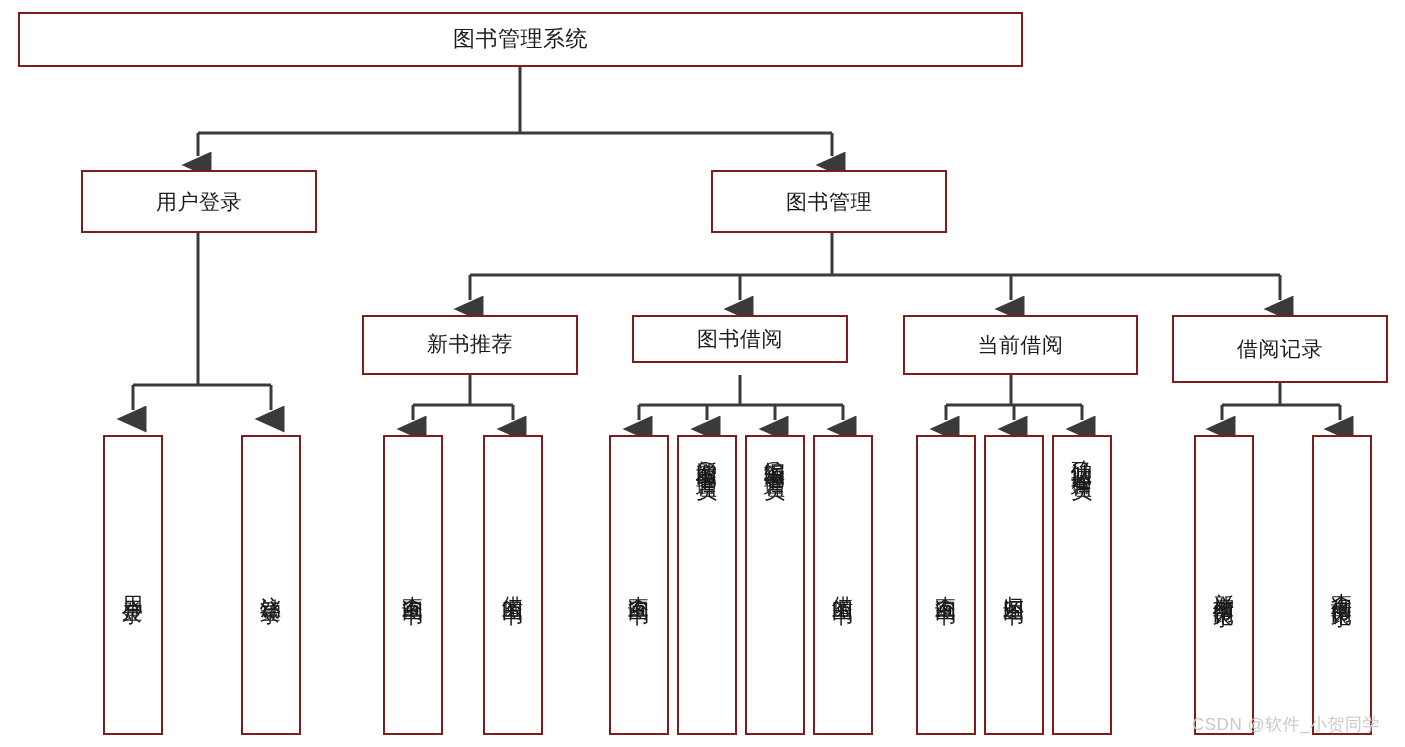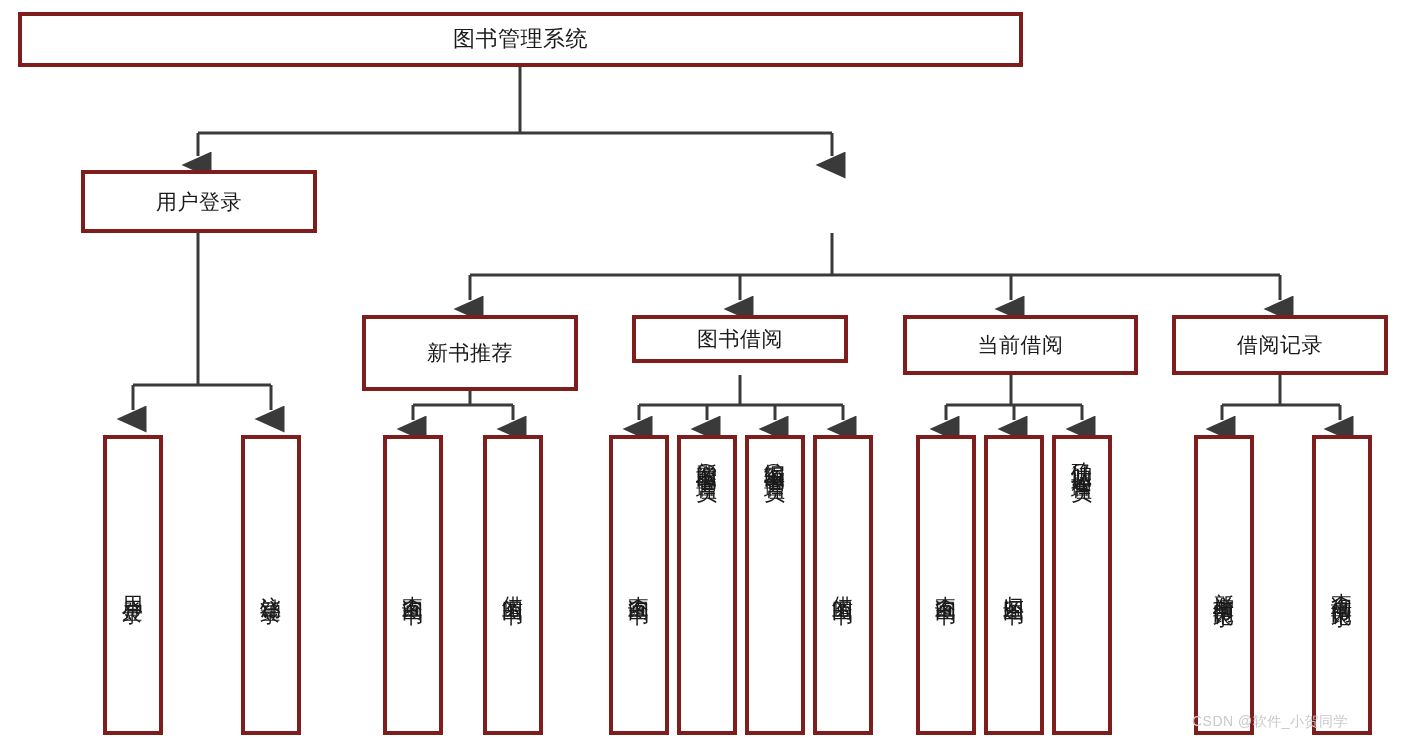--- a/index.html
+++ b/index.html
@@ -22,21 +22,21 @@
     left: 0;
     top: 0;
     width: 1405px;
     height: 747px;
     pointer-events: none;
   }
   .node {
     position: absolute;
     box-sizing: border-box;
     background: #ffffff;
-    border: 4px solid #7f1d1d;
+    border: 2px solid #7f1d1d;
     display: flex;
     align-items: center;
     justify-content: center;
     color: #1a1a1a;
     z-index: 2;
   }
   .node .lbl {
     display: block;
     text-align: center;
     line-height: 1.22;
@@ -61,21 +61,21 @@
     letter-spacing: 3px;
     margin: 0 auto;
   }
   .node.vert.midalign {
     align-items: center;
     padding-top: 0;
   }
   .watermark {
     position: absolute;
     color: #c9c9c9;
-    font-size: 14px;
+    font-size: 17px;
     white-space: nowrap;
     z-index: 5;
     letter-spacing: 0.5px;
   }
 </style>
 </head>
 <body>
 
 <div id="canvas">
 
@@ -129,31 +129,34 @@
     </g>
   </svg>
 
   <div class="node root horiz" style="left:18px; top:12px; width:1005px; height:55px;">
     <span class="lbl">图书管理系统</span>
   </div>
 
   <div class="node horiz" style="left:81px; top:170px; width:236px; height:63px;">
     <span class="lbl">用户登录</span>
   </div>
-
-  <div class="node horiz" style="left:362px; top:315px; width:216px; height:76px;">
+  <div class="node horiz" style="left:711px; top:170px; width:236px; height:63px;">
+    <span class="lbl">图书管理</span>
+  </div>
+
+  <div class="node horiz" style="left:362px; top:315px; width:216px; height:60px;font-family:Liberation Serif, serif;">
     <span class="lbl">新书推荐</span>
   </div>
   <div class="node horiz" style="left:632px; top:315px; width:216px; height:48px;">
     <span class="lbl">图书借阅</span>
   </div>
   <div class="node horiz" style="left:903px; top:315px; width:235px; height:60px;">
     <span class="lbl">当前借阅</span>
   </div>
-  <div class="node horiz" style="left:1172px; top:315px; width:216px; height:60px;align-items:center;">
+  <div class="node horiz" style="left:1172px; top:315px; width:216px; height:68px;align-items:center;">
     <span class="lbl">借阅记录</span>
   </div>
 
   <div class="node vert midalign" style="left:103px; top:435px; width:60px; height:300px;">
     <span class="lbl">用户登录</span>
   </div>
   <div class="node vert midalign" style="left:241px; top:435px; width:60px; height:300px;">
     <span class="lbl">注销登录</span>
   </div>
 

